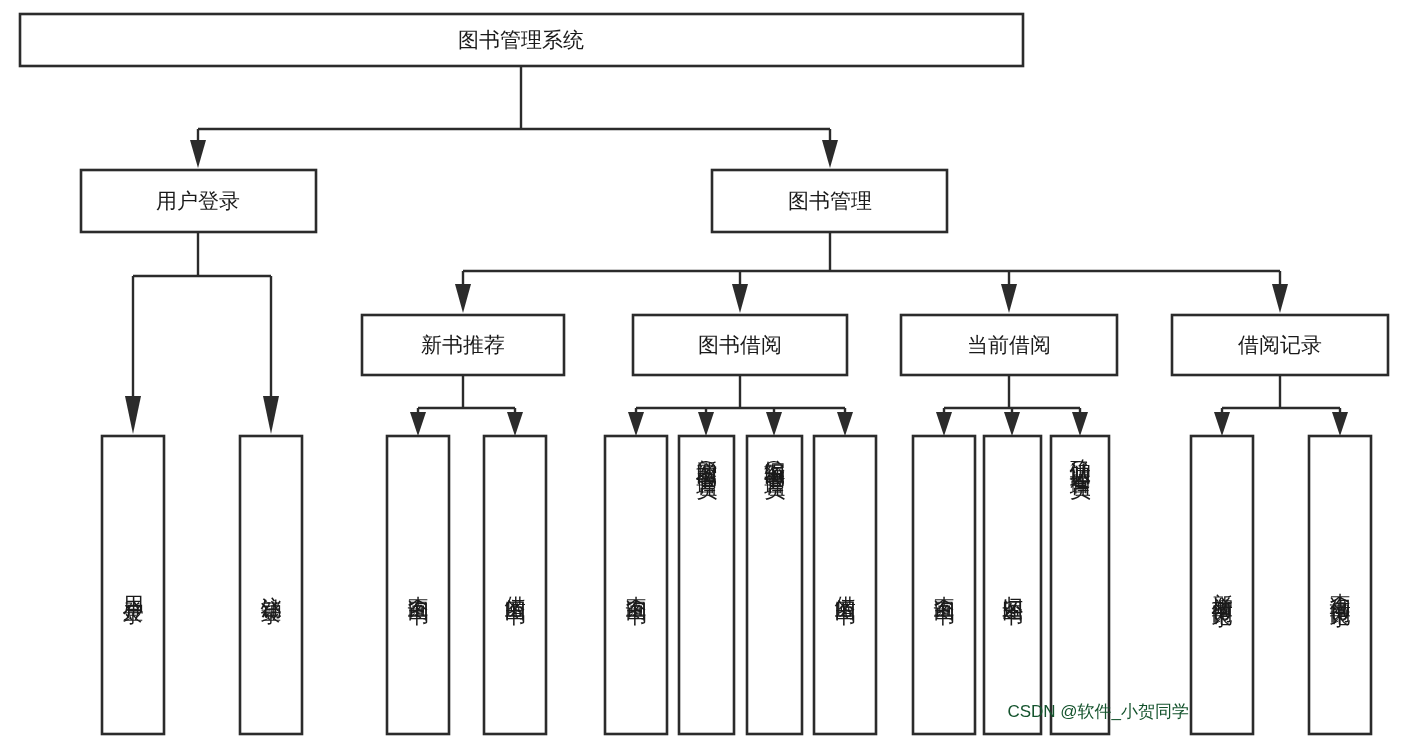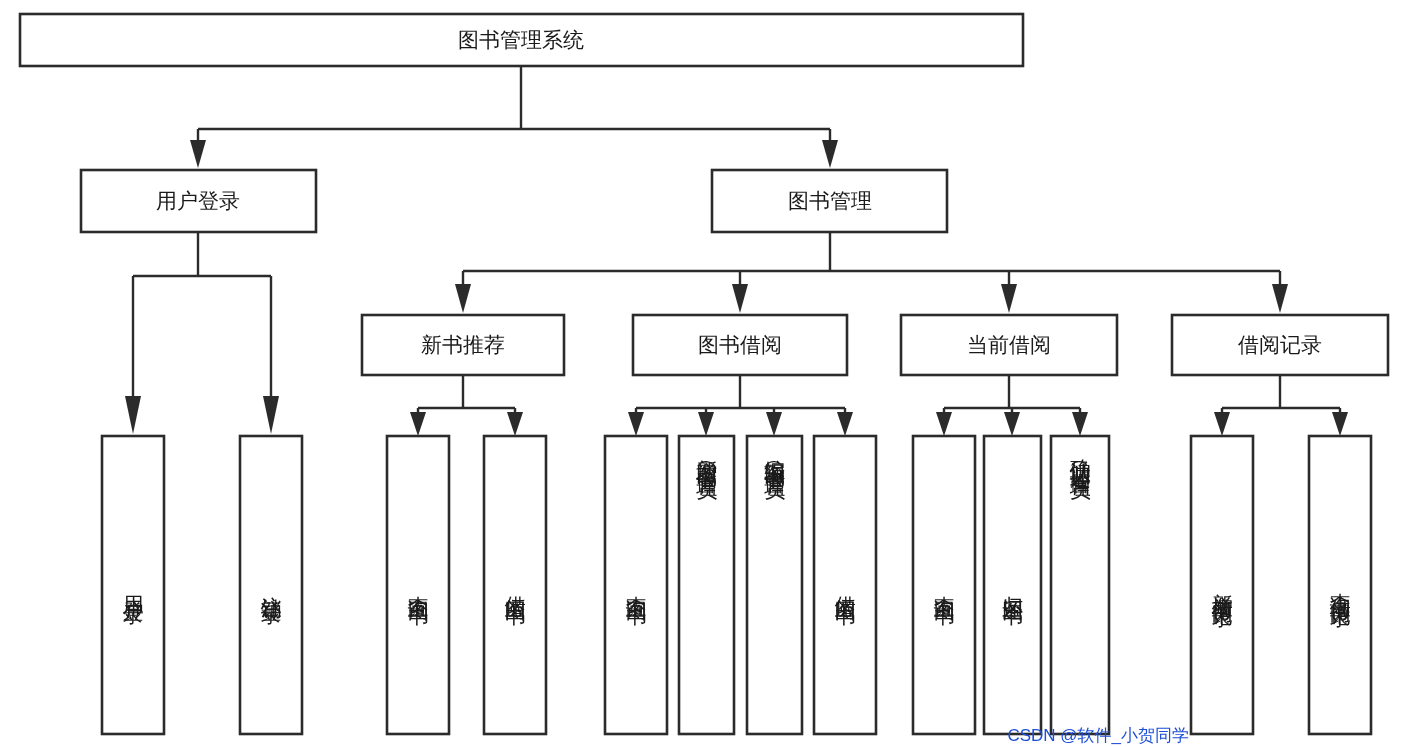--- a/index.html
+++ b/index.html
@@ -59,24 +59,24 @@
     letter-spacing: 3px;
     display: flex;
     align-items: center;
     justify-content: center;
     white-space: nowrap;
     user-select: none;
   }
   .watermark {
     position: absolute;
     right: 14px;
-    bottom: 0;
+    bottom: 24px;
     font-family: "Liberation Sans", "DejaVu Sans", sans-serif;
     font-size: 17px;
-    color: #1d4ed8;
+    color: #14532d;
     white-space: nowrap;
     user-select: none;
   }
 </style>
 </head>
 <body>
 
 <div id="diagram-root">
 
   <svg id="tree-svg" viewBox="0 0 1405 747" xmlns="http://www.w3.org/2000/svg">

